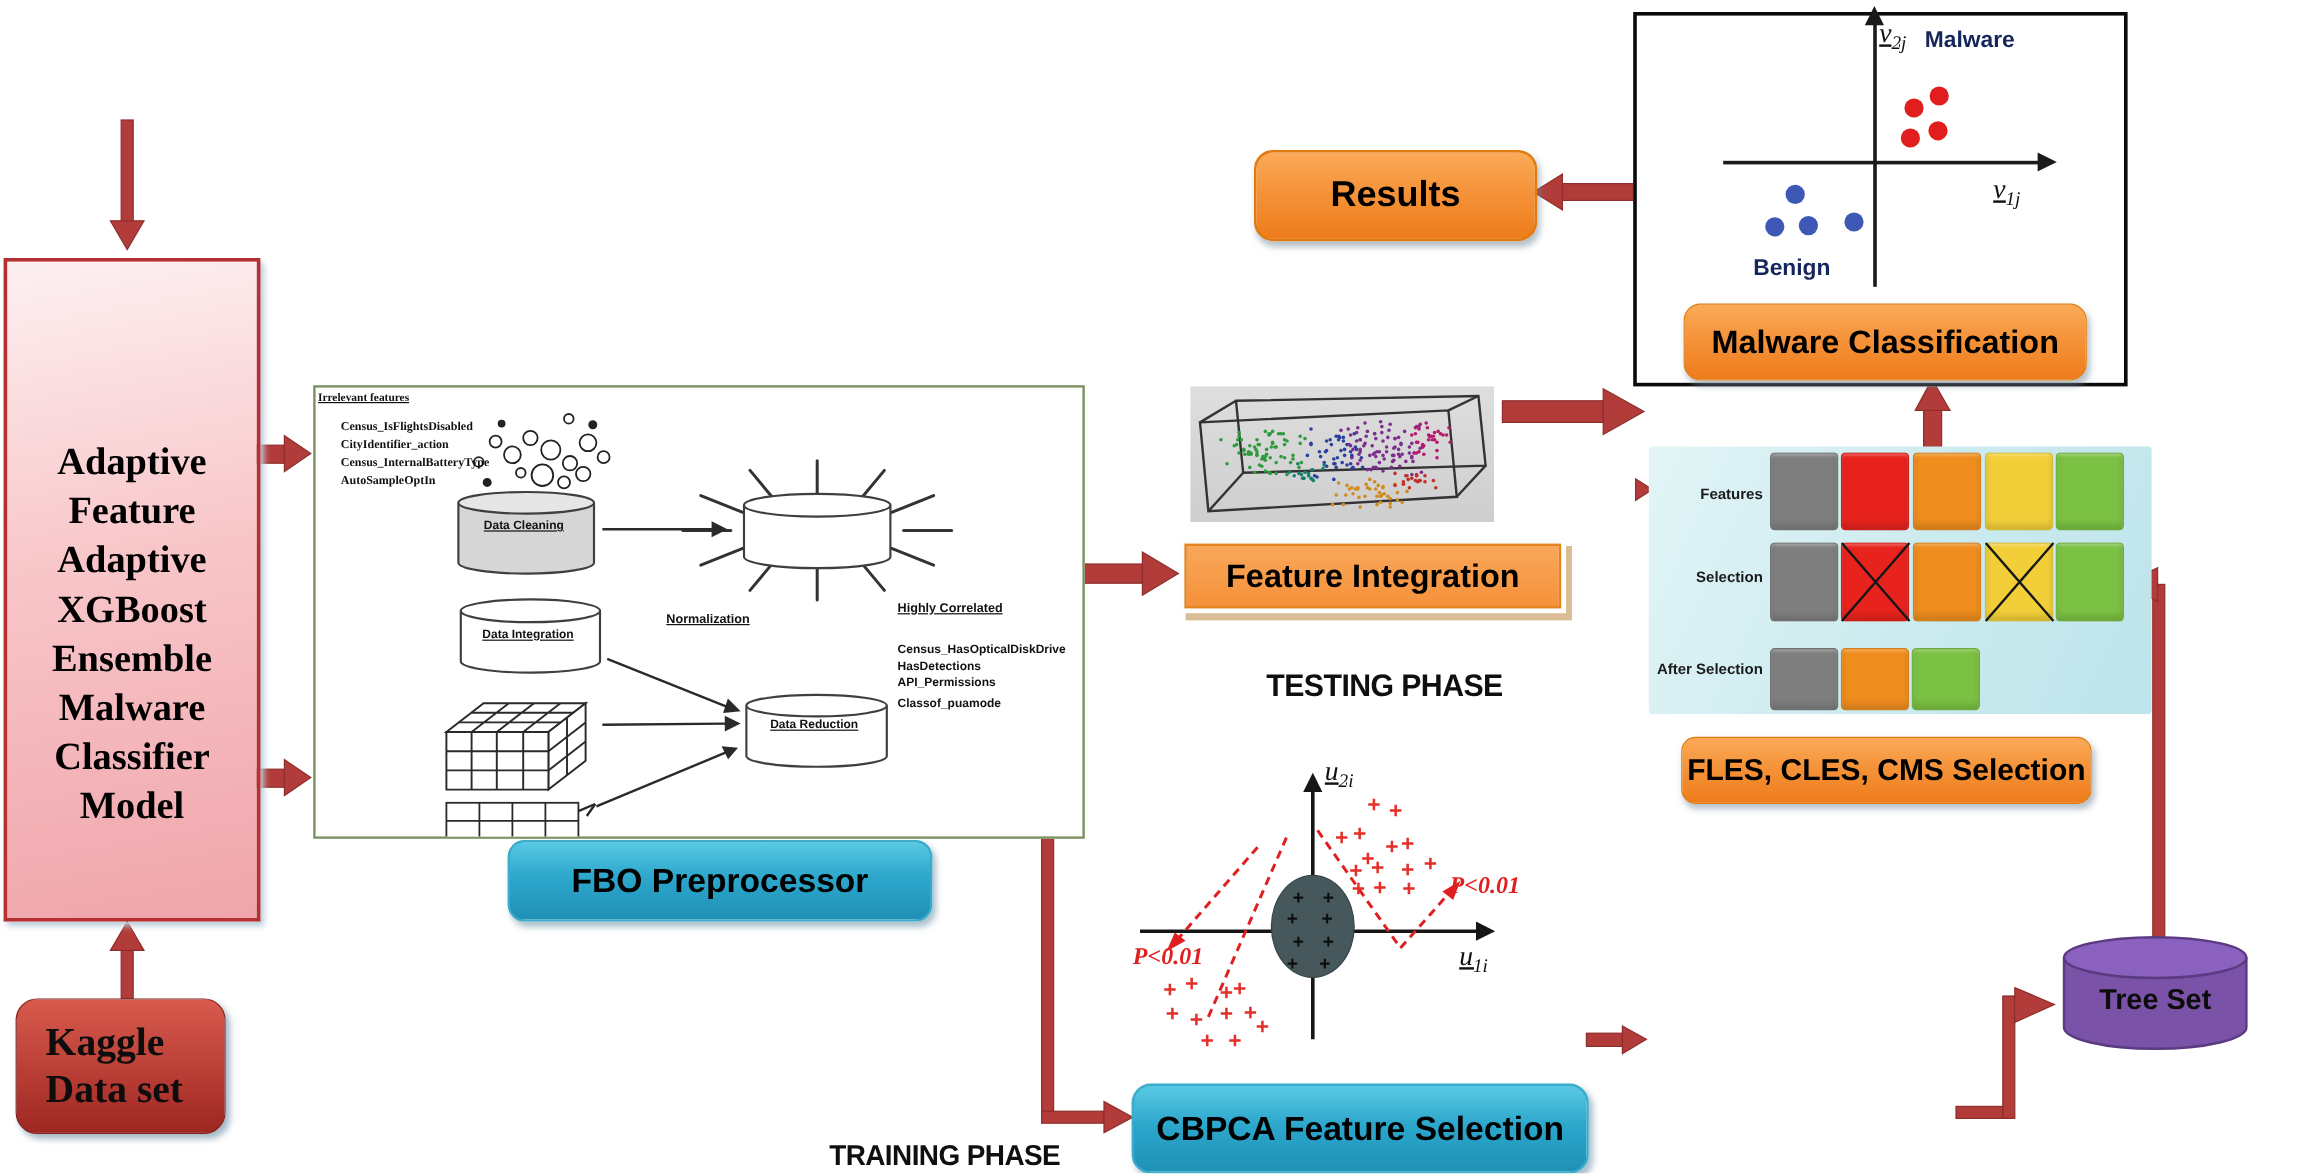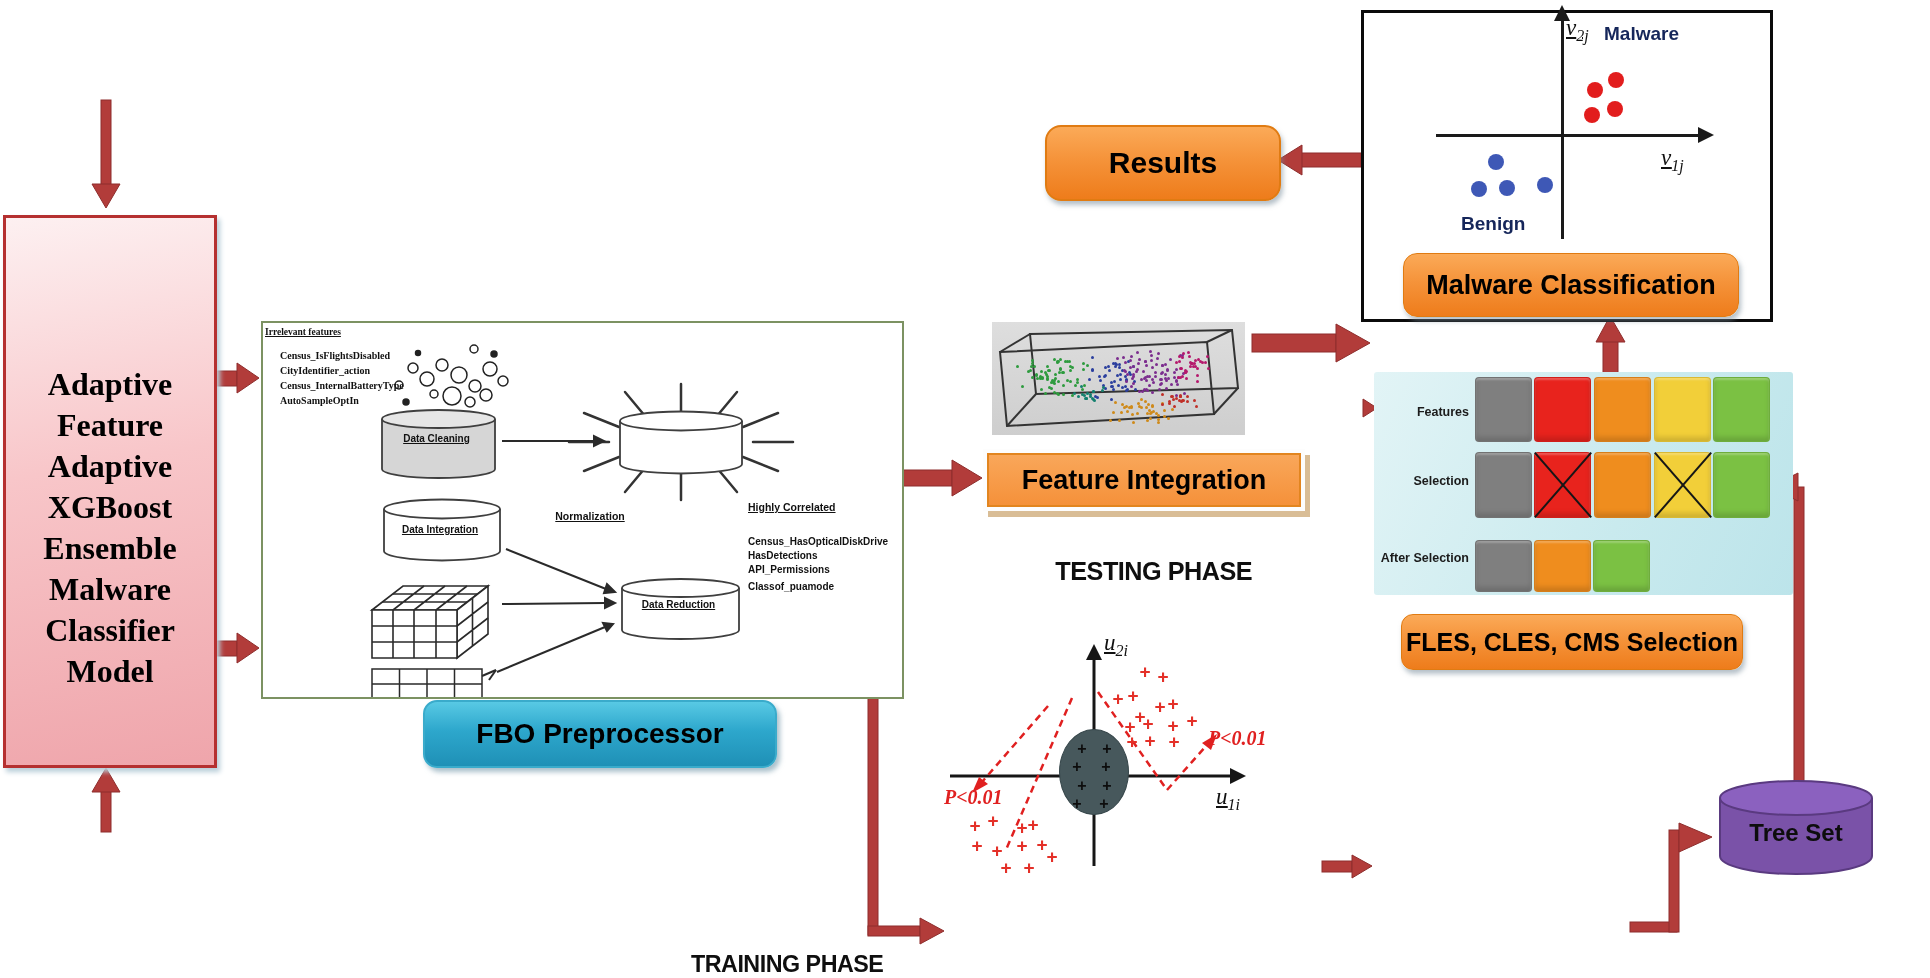--- a/index.html
+++ b/index.html
@@ -19,21 +19,21 @@
   #model .mline{font-size:32px;line-height:41px;font-weight:bold;color:#000;transform:translateY(36px);}
   #kaggle{left:13px;top:832px;width:175px;height:113px;border-radius:18px;
     background:linear-gradient(#d85a4d,#9e2722);border:1px solid #84201c;
     box-shadow:3px 4px 5px #a3b8c6;display:flex;flex-direction:column;justify-content:center;padding-left:24px;box-sizing:border-box;}
   #kaggle .kline{font-size:33px;line-height:39px;font-weight:bold;color:#0d0d0d;}
 
   #preproc{left:261px;top:321px;width:639px;height:374px;border:2px solid #7c9262;background:#fff;}
   .tiny{position:absolute;color:#111;font-weight:bold;}
   .u{text-decoration:underline;}
   #irr-title{left:265px;top:327px;width:140px;font-size:9.5px;}
-  .irr-item{left:280px;width:170px;font-size:10px;}
+  .irr-item{left:264px;width:170px;font-size:10px;padding-left:20px;}
   #dc-label{left:380px;top:433px;width:113px;font-size:10px;text-align:center;}
   #norm-label{left:545px;top:510px;width:90px;font-size:10.5px;text-align:center;}
   #di-label{left:382px;top:524px;width:116px;font-size:10px;text-align:center;}
   #dr-label{left:620px;top:599px;width:117px;font-size:10px;text-align:center;}
   #hc-title{left:748px;top:501px;width:130px;font-size:10.5px;}
   .hc-item{left:748px;width:165px;font-size:10px;font-family:"Liberation Sans",sans-serif;}
 
   .teal{background:linear-gradient(180deg,#58c9e4 0%,#2da7cc 45%,#1f90b6 100%);
     border:2px solid #3aabcb;box-shadow:3px 4px 5px rgba(125,158,175,.65);color:#000;font-weight:bold;}
   #fbo{left:423px;top:700px;width:350px;height:64px;border-radius:14px;font-size:28px;}
@@ -153,20 +153,24 @@
     <div class="mline">Adaptive</div>
     <div class="mline">Feature</div>
     <div class="mline">Adaptive</div>
     <div class="mline">XGBoost</div>
     <div class="mline">Ensemble</div>
     <div class="mline">Malware</div>
     <div class="mline">Classifier</div>
     <div class="mline">Model</div>
   </div>
 
+  <div id="kaggle" class="abs serif">
+    <div class="kline">Kaggle</div>
+    <div class="kline">Data set</div>
+  </div>
 
   <div id="preproc" class="abs">
     <svg width="639" height="374">
 
       <g stroke="#222" stroke-width="1.5" fill="#fff">
         <circle cx="150" cy="45" r="5"></circle>
           <circle cx="164" cy="56" r="7"></circle>
           <circle cx="179" cy="42" r="6"></circle>
         <circle cx="196" cy="52" r="8"></circle>
           <circle cx="212" cy="63" r="6"></circle>
@@ -690,20 +694,23 @@
       <div class="rplus" style="left: 997px; top: 851px; color: rgb(228, 48, 40);">+</div>
       <div class="rplus" style="left: 1022px; top: 846px; color: rgb(228, 48, 40);">+</div>
       <div class="rplus" style="left: 1042px; top: 845px; color: rgb(228, 48, 40);">+</div>
       <div class="rplus" style="left: 1006px; top: 868px; color: rgb(228, 48, 40);">+</div>
       <div class="rplus" style="left: 1029px; top: 868px; color: rgb(228, 48, 40);">+</div>
       <div class="rplus" style="left: 1052px; top: 857px; color: rgb(228, 48, 40);">+</div>
     </div>
 
   <div id="training-phase" class="abs phase">TRAINING PHASE</div>
 
+  <div id="cbpca-box" class="abs boxtxt teal">
+    <span>CBPCA Feature Selection</span>
+  </div>
 
 
   <div id="treeset-wrap" class="abs">
     <svg width="160" height="100">
       <path d="M3,20 v58 a76,18 0 0 0 152,0 v-58" fill="#7a52a8" stroke="#5a3a80" stroke-width="2"></path>
       <ellipse cx="79" cy="20" rx="76" ry="17" fill="#8b61bf" stroke="#5a3a80" stroke-width="2"></ellipse>
       <text x="79" y="63" text-anchor="middle" font-size="24" font-weight="bold" fill="#0d0d0d" font-family="Liberation Sans, sans-serif">Tree Set</text>
     </svg>
   </div>
 

